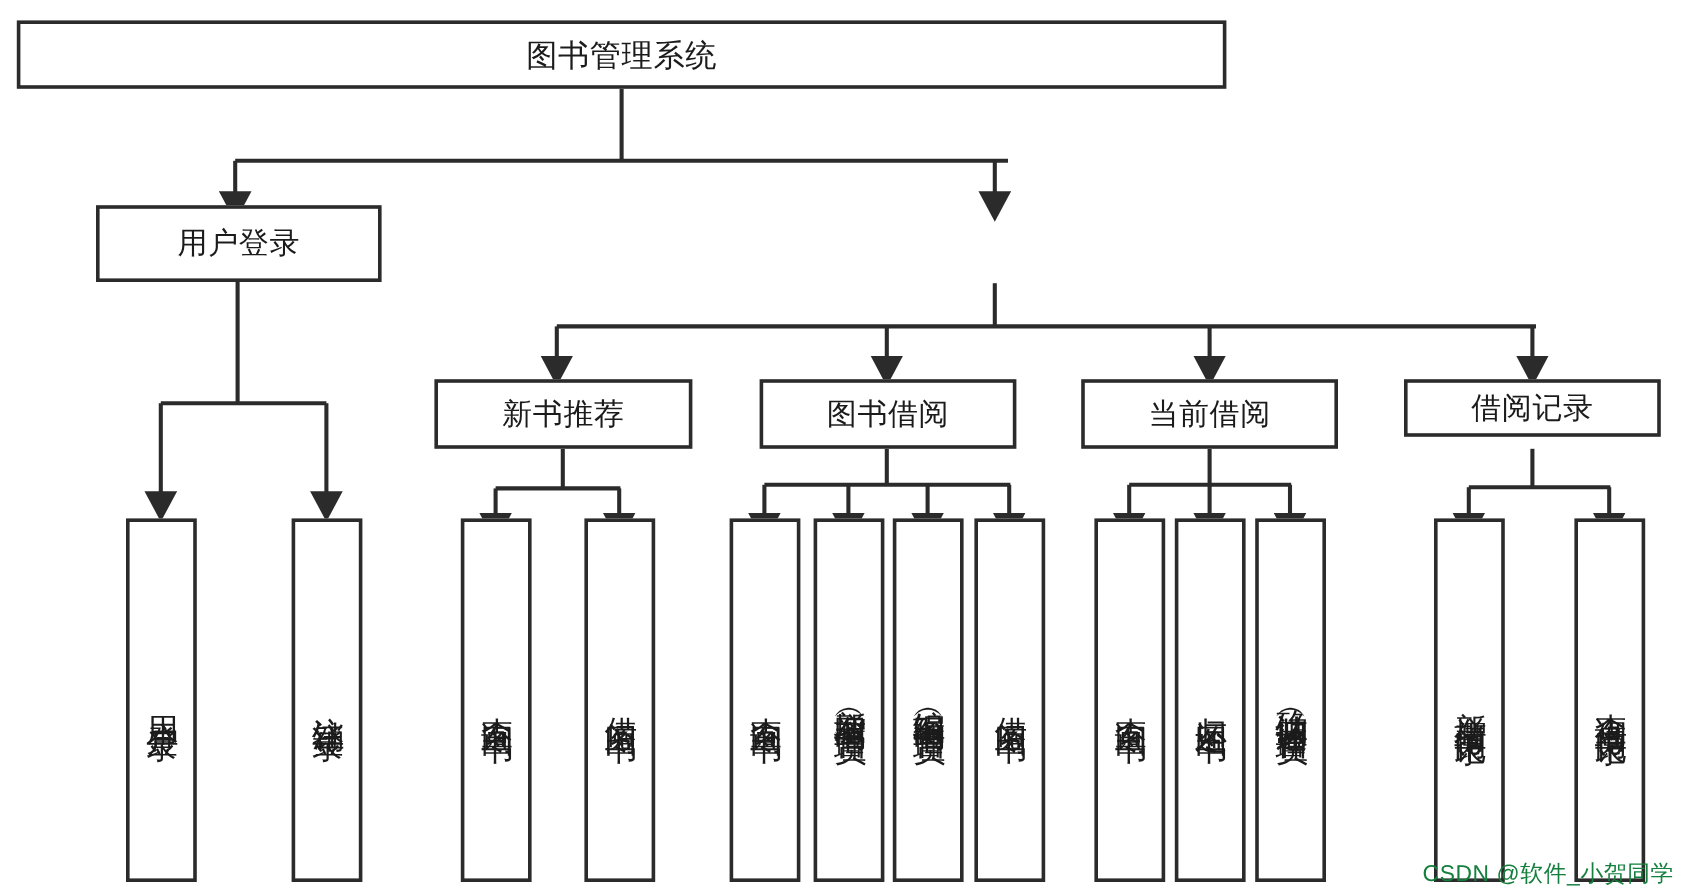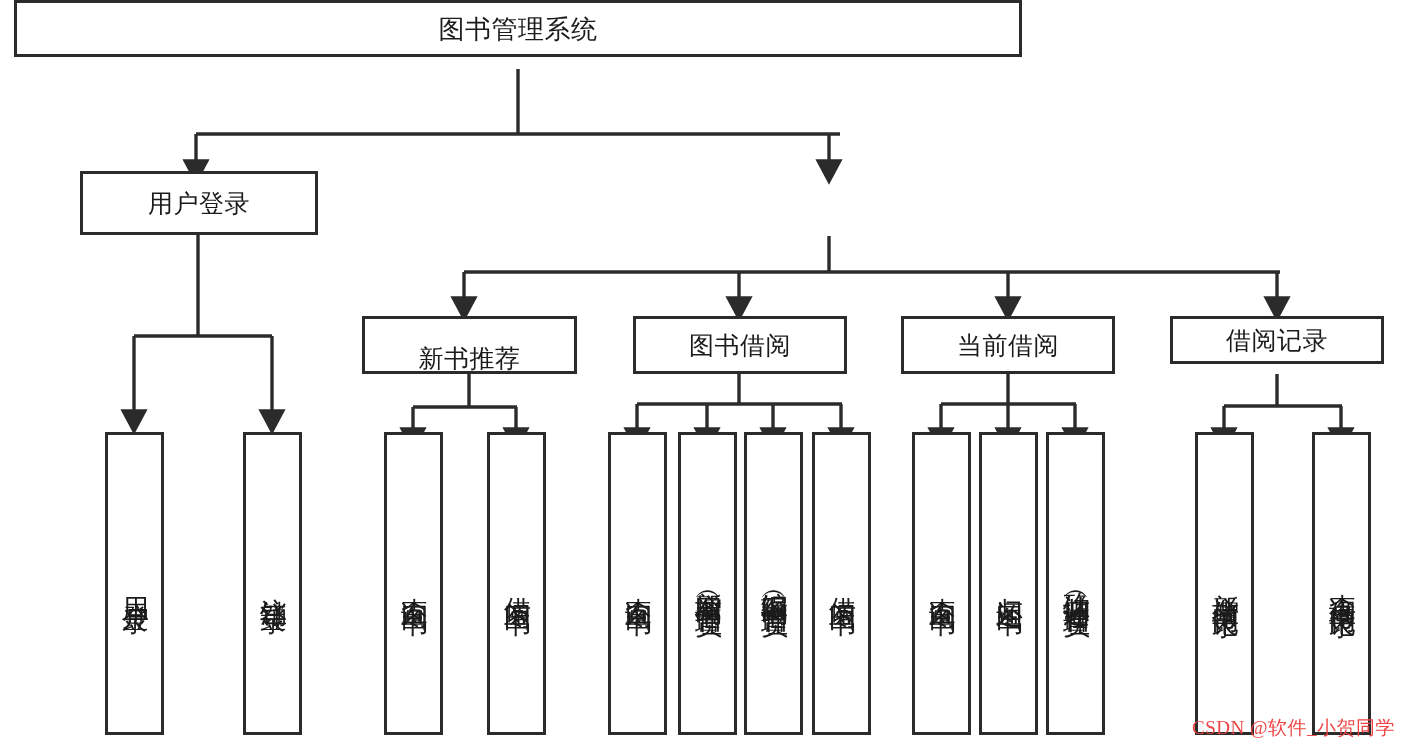--- a/index.html
+++ b/index.html
@@ -54,25 +54,24 @@
   }
   .node.vert.tall .lbl{
     letter-spacing:3px;
   }
 
   #watermark{
     position:absolute;
     right:10px;
     bottom:6px;
     font-size:19px;
-    color:#ef4444;
+    color:#15803d;
     white-space:nowrap;
     letter-spacing:0.5px;
     user-select:none;
-    font-family:Liberation Serif, serif;
   }
 </style>
 </head>
 <body>
 
 <div id="canvas">
 
   <svg id="edges" viewBox="0 0 1405 747" xmlns="http://www.w3.org/2000/svg">
     <defs>
       <marker id="arrow" markerWidth="9" markerHeight="8" refX="0.2" refY="4" orient="auto" markerUnits="strokeWidth">
@@ -116,30 +115,30 @@
       <path d="M1008,404 L1008,428" marker-end="url(#arrow)"></path>
       <path d="M1075,404 L1075,428" marker-end="url(#arrow)"></path>
 
       <path d="M1277,374 L1277,406"></path>
       <path d="M1224,406 L1342,406"></path>
       <path d="M1224,406 L1224,428" marker-end="url(#arrow)"></path>
       <path d="M1341,406 L1341,428" marker-end="url(#arrow)"></path>
     </g>
   </svg>
 
-  <div class="node horiz root" style="left:14px;top:0;width:1008px;height:57px;">
+  <div class="node horiz root" style="left:14px;top:17px;width:1008px;height:57px;">
     <span class="lbl">图书管理系统</span>
   </div>
 
   <div class="node horiz" style="left:80px;top:171px;width:238px;height:64px;">
     <span class="lbl">用户登录</span>
   </div>
 
 
-  <div class="node horiz" style="left:362px;top:316px;width:215px;height:58px;align-items:flex-end;">
+  <div class="node horiz" style="left:362px;top:316px;width:215px;height:58px;">
     <span class="lbl">新书推荐</span>
   </div>
 
   <div class="node horiz" style="left:633px;top:316px;width:214px;height:58px;">
     <span class="lbl">图书借阅</span>
   </div>
 
   <div class="node horiz" style="left:901px;top:316px;width:214px;height:58px;">
     <span class="lbl">当前借阅</span>
   </div>

